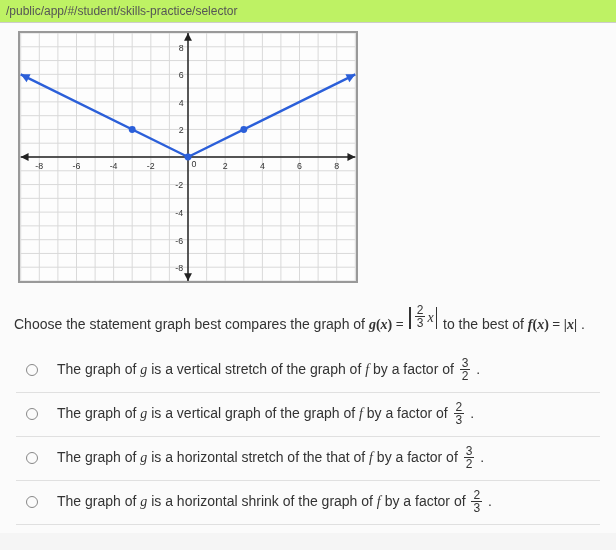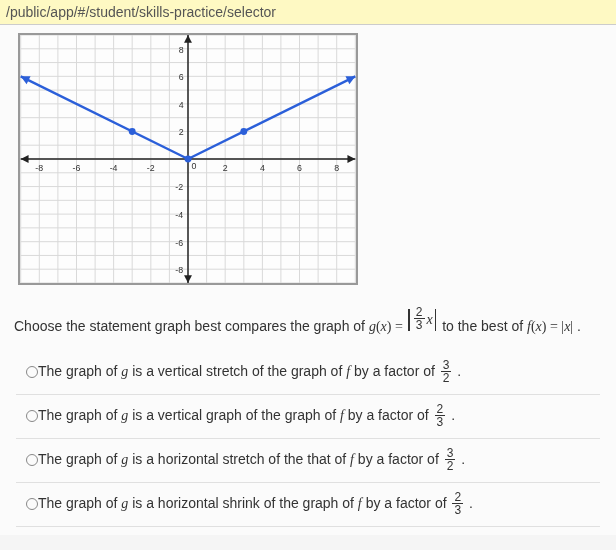--- a/index.html
+++ b/index.html
@@ -5,22 +5,22 @@
     * { box-sizing: border-box; margin: 0; padding: 0; }
     body {
       font-family: Arial, sans-serif;
       background: #f5f5f5;
       width: 616px;
       height: 550px;
       overflow: hidden;
       position: relative;
     }
     .url-bar {
-      background: #fef9c3;
-      font-size: 14px;
+      background: #bef264;
+      font-size: 12px;
       color: #555;
       padding: 4px 6px;
       border-bottom: 1px solid #ccc;
     }
     .content {
       background: #fbfbfb;
       padding: 8px;
     }
     .graph-box {
       width: 340px;
@@ -35,21 +35,21 @@
     .question {
       font-size: 14px;
       color: #333;
       padding: 8px 6px 14px 6px;
       line-height: 1.5;
     }
     .options { padding: 0 8px; }
     .option {
       display: flex;
       align-items: center;
-      gap: 0;
+      gap: 19px;
       padding: 9px 10px;
       font-size: 14px;
       color: #333;
       border-bottom: 1px solid #e0e0e0;
     }
     .radio {
       width: 12px; height: 12px;
       border: 1.5px solid #888;
       border-radius: 50%;
       flex-shrink: 0;
@@ -63,21 +63,21 @@
       line-height: 1;
       margin: 0 2px;
       transform: translateY(-1px);
     }
     .frac .n { border-bottom: 1px solid #333; padding: 0 2px; }
     .frac .d { padding: 0 2px; }
     .abs { display: inline-flex; align-items: center; }
     .abs::before, .abs::after { content: ""; display: inline-block; width: 1.5px; height: 22px; background: #333; margin: 0 2px; vertical-align: middle; }
     .abs-inner { display: inline-flex; align-items: center; }
     .ital { font-style: italic; font-family: 'Times New Roman', serif; }
-    .math { font-family: 'Times New Roman', serif; }
+    .math { font-family: 'Times New Roman', serif; font-weight: bold; }
   </style>
 </head>
 <body>
 
 <div class="url-bar">/public/app/#/student/skills-practice/selector</div>
 
 <div class="content">
 
   <div class="graph-box">
     <svg viewBox="0 0 340 252">

